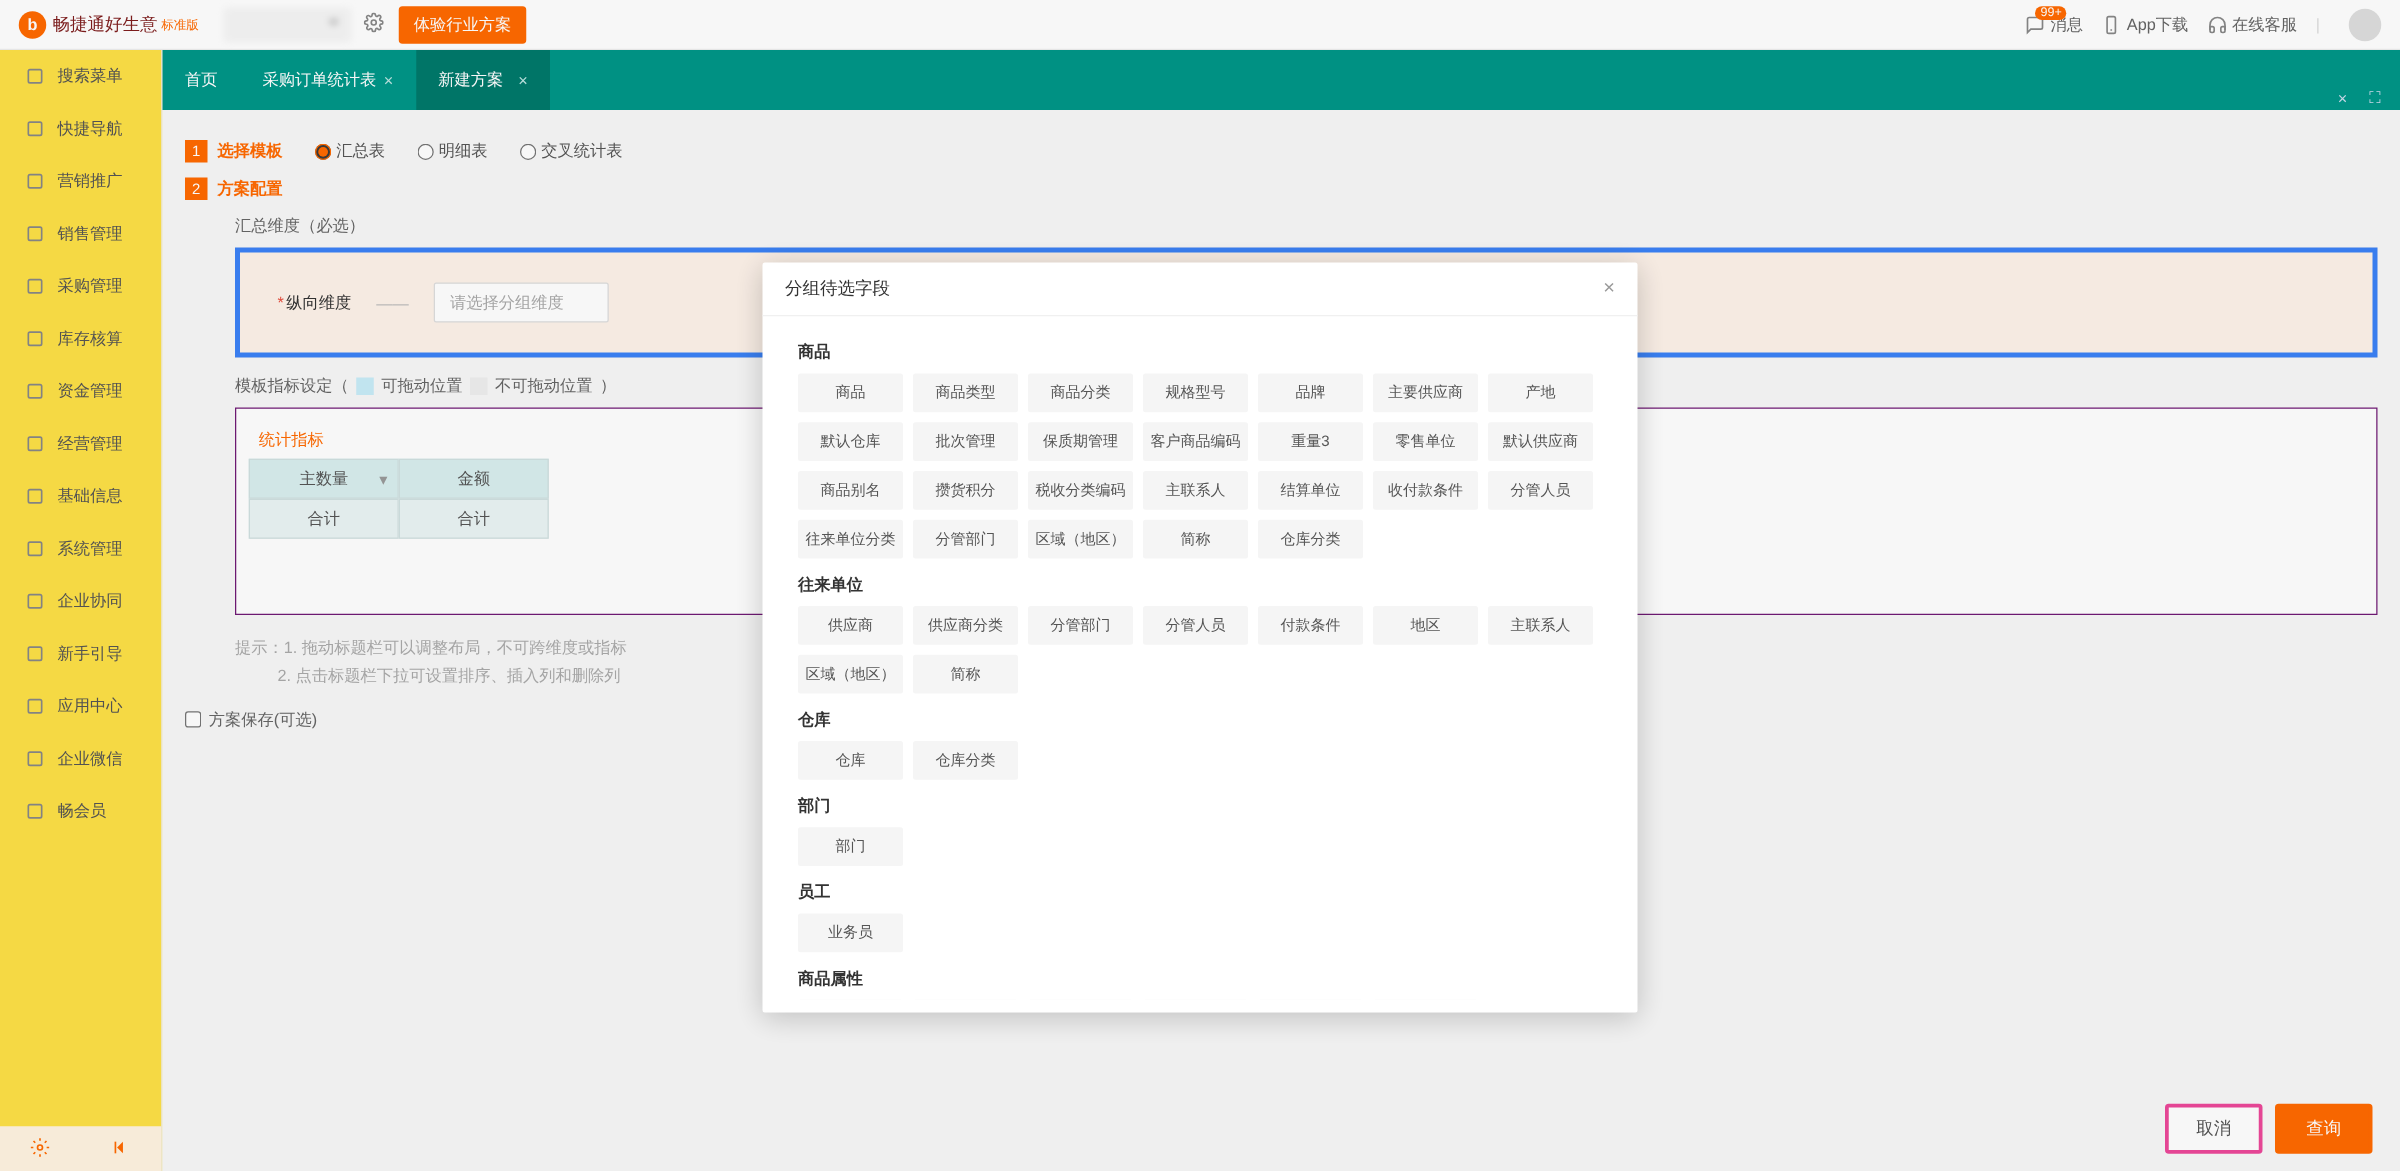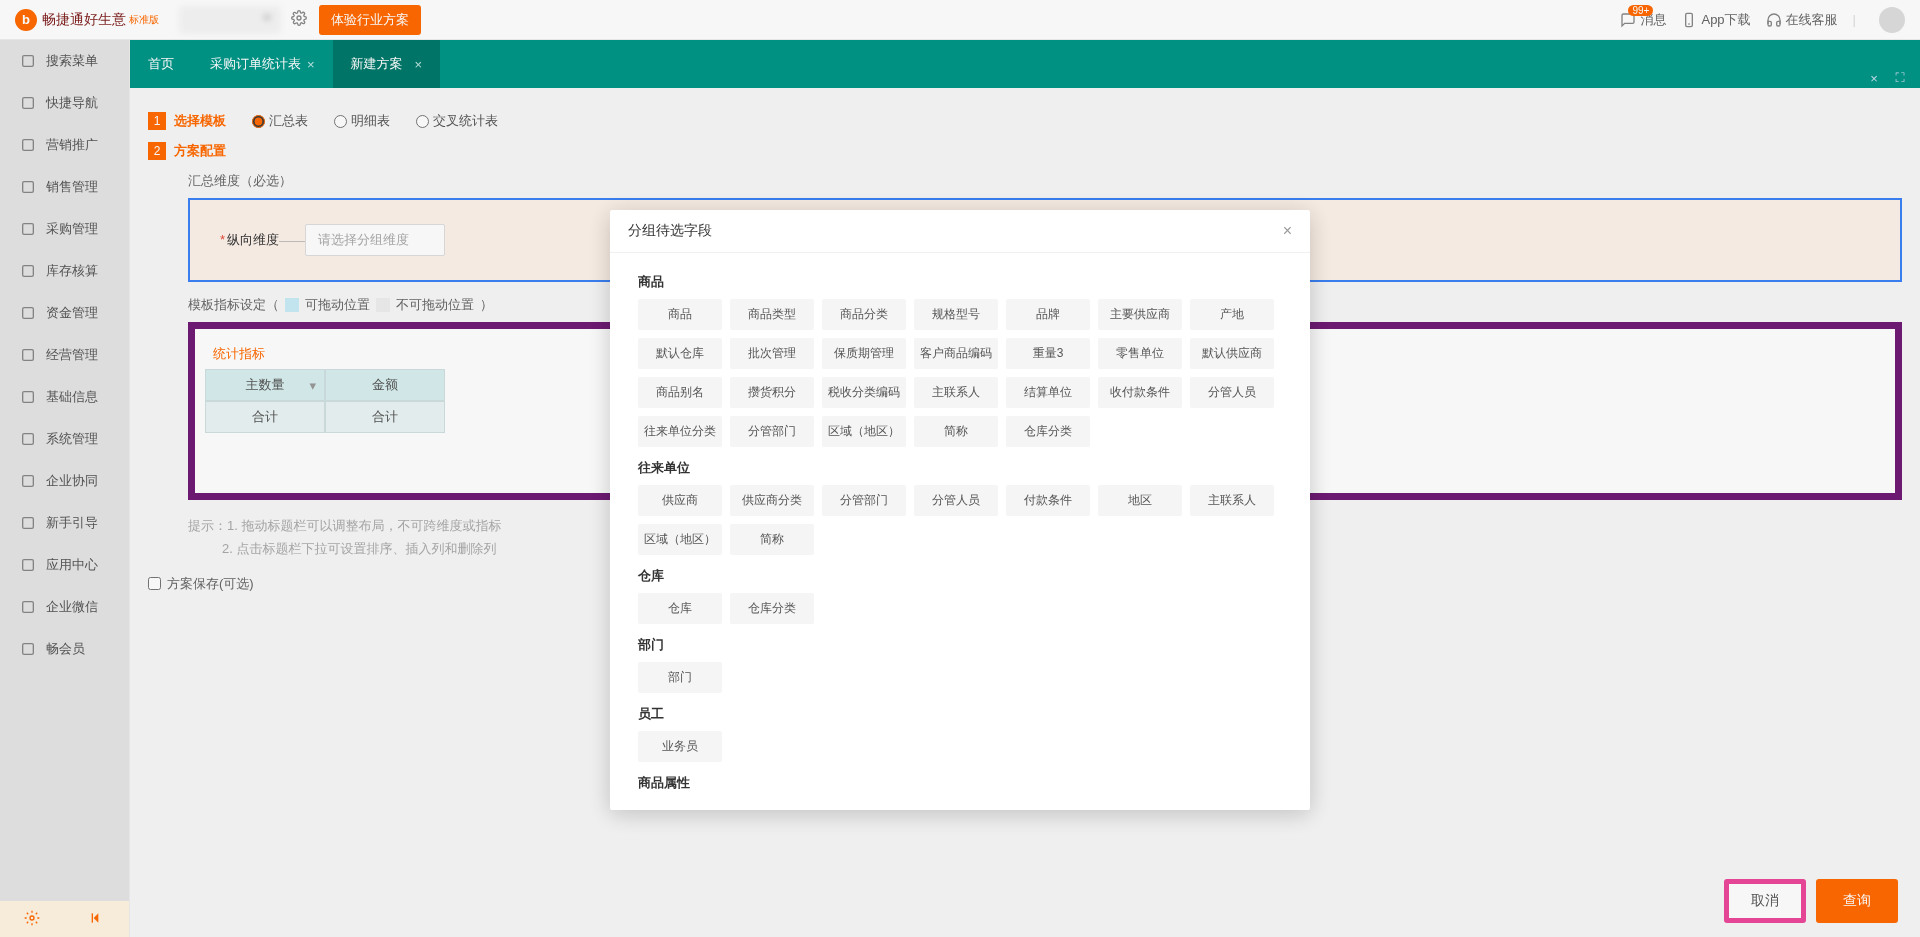--- a/index.html
+++ b/index.html
@@ -15,21 +15,21 @@
 .tenant-select::after { content: ""; position: absolute; right: 10px; top: 10px; border: 4px solid transparent; border-top-color: #999; }
 .gear-btn { margin-left: 10px; color: #999; cursor: pointer; }
 .orange-btn { margin-left: 12px; background: #ff6a00; color: #fff; padding: 6px 12px; border-radius: 3px; border: none; cursor: pointer; font-size: 13px; }
 .header-right { margin-left: auto; display: flex; align-items: center; gap: 15px; color: #666; }
 .hr-item { display: flex; align-items: center; gap: 4px; cursor: pointer; position: relative; }
 .badge { position: absolute; top: -6px; left: 8px; background: #ff6a00; color: #fff; font-size: 10px; padding: 0 4px; border-radius: 7px; text-align: right; }
 .avatar { width: 26px; height: 26px; background: #ddd; border-radius: 50%; margin-left: 8px; }
 
 
 .layout { display: flex; height: calc(100vh - 40px); }
-.sidebar { width: 130px; background: #e5e5e5; border-right: 1px solid #eee; display: flex; flex-direction: column; }
+.sidebar { width: 130px; background: #fde047; border-right: 1px solid #eee; display: flex; flex-direction: column; }
 .side-item { display: flex; align-items: center; gap: 10px; padding: 12px 20px; color: #555; cursor: pointer; font-size: 13px; }
 .side-icon { width: 16px; height: 16px; display: inline-block; }
 .sidebar-bottom { margin-top: auto; background: #fff3e0; height: 36px; display: flex; align-items: center; justify-content: space-around; color: #ff6a00; }
 
 
 .main { flex: 1; display: flex; flex-direction: column; background: #f7f7f7; }
 .tabbar { background: #009688; height: 48px; display: flex; align-items: flex-end; color: #fff; }
 .tab { padding: 0 18px; height: 100%; display: flex; align-items: center; gap: 6px; cursor: pointer; font-size: 13px; }
 .tab.active { background: #00796b; gap: 12px; }
 .tab-close { color: #bde5e1; cursor: pointer; }
@@ -39,43 +39,43 @@
 .content { padding: 12px 18px; flex: 1; overflow: auto; position: relative; }
 .page-title { color: #666; margin-bottom: 10px; }
 .step-row { display: flex; align-items: center; gap: 8px; margin: 12px 0; }
 .step-num { background: #ff6a00; color: #fff; width: 18px; height: 18px; display: flex; align-items: center; justify-content: center; font-size: 12px; }
 .step-label { color: #ff6a00; font-weight: bold; }
 .radio { display: inline-flex; align-items: center; gap: 4px; margin-left: 18px; color: #555; }
 .radio input { accent-color: #ff6a00; }
 
 .sum-box { margin-left: 40px; }
 .sum-title { color: #666; margin: 8px 0; }
-.sum-panel { background: #fdf2e9; border: 2px solid #3b82f6; padding: 24px 30px; display: flex; align-items: center; }
+.sum-panel { background: #fdf2e9; border: 4px solid #3b82f6; padding: 24px 30px; display: flex; align-items: center; gap: 20px; }
 .req-star { color: #e74c3c; margin-right: 2px; }
 .dim-input { border: 1px solid #ddd; background: #fff; padding: 6px 12px; color: #aaa; min-width: 140px; border-radius: 2px; }
 
 .indic-row { display: flex; align-items: center; gap: 6px; margin: 14px 0 8px 40px; color: #666; }
 .sw1 { width: 14px; height: 14px; background: #c8ecf7; display: inline-block; }
 .sw2 { width: 14px; height: 14px; background: #eee; display: inline-block; }
 
-.grid-box { margin-left: 40px; border: 7px solid #701a75; background: #fff; padding: 10px 10px 60px 10px; }
+.grid-box { margin-left: 40px; border: 1px solid #701a75; background: #fff; padding: 10px 10px 60px 10px; }
 .grid-head-label { color: #ff6a00; padding: 6px 8px; }
 .grid-table { display: flex; }
 .gcell { border: 1px solid #d0e0e0; padding: 6px 0; text-align: center; width: 120px; background: #eaf4f4; color: #555; }
 .gcell.head { background: #d8eeee; position: relative; }
 .gcell .dd { position: absolute; right: 8px; top: 8px; color: #999; }
 
 .hint { color: #aaa; margin: 14px 0 0 40px; line-height: 1.8; }
 
 .save-row { margin-top: 14px; display: flex; align-items: center; gap: 6px; color: #666; }
 .save-row input[type=checkbox] { accent-color: #ff6a00; }
 
 
 .footer { position: absolute; bottom: 14px; right: 22px; display: flex; gap: 10px; }
-.btn { padding: 8px 22px; border-radius: 3px; border: 5px solid #ec4899; background: #fff; cursor: pointer; font-size: 14px; color:#555; }
+.btn { padding: 8px 22px; border-radius: 3px; border: 3px solid #ec4899; background: #fff; cursor: pointer; font-size: 14px; color:#555; }
 .btn.primary { background: #ff6a00; color: #fff; border-color: #ff6a00; font-family: Liberation Serif, serif; }
 
 
 .modal-mask { position: fixed; inset: 0; background: rgba(0,0,0,0.03); display: flex; align-items: center; justify-content: center; }
 .modal { margin-top: 82px; width: 700px; background: #fff; box-shadow: 0 4px 24px rgba(0,0,0,0.2); border-radius: 2px; display: flex; flex-direction: column; max-height: 600px; }
 .modal-head { padding: 12px 18px; display: flex; align-items: center; border-bottom: 1px solid #f0f0f0; font-size: 14px; color: #333; }
 .modal-close { margin-left: auto; color: #999; cursor: pointer; font-size: 16px; }
 .modal-body { padding: 8px 28px 18px 28px; overflow-y: scroll; flex: 1; }
 .modal-body::-webkit-scrollbar { width: 10px; }
 .modal-body::-webkit-scrollbar-thumb { background: #ccc; border-radius: 5px; }

